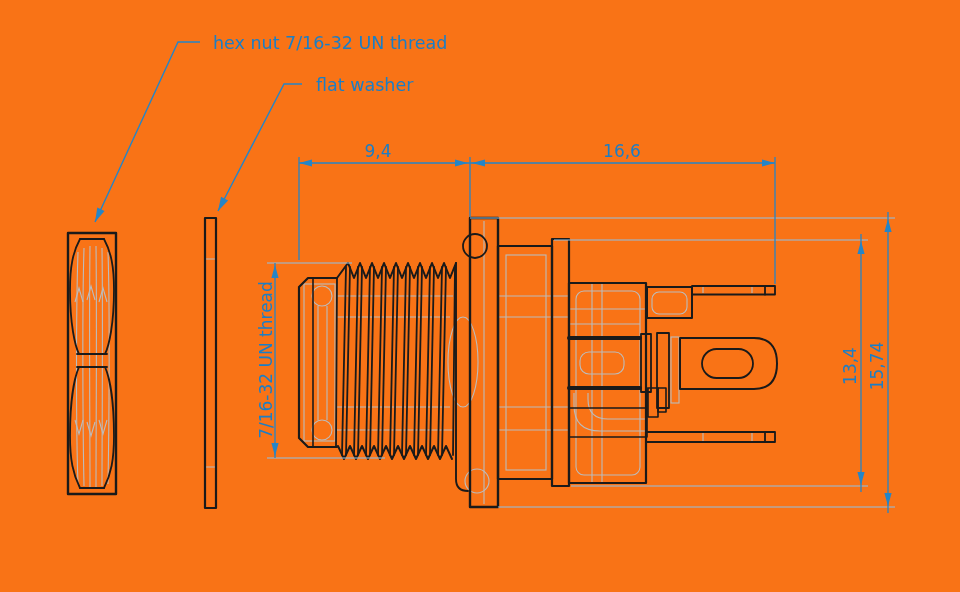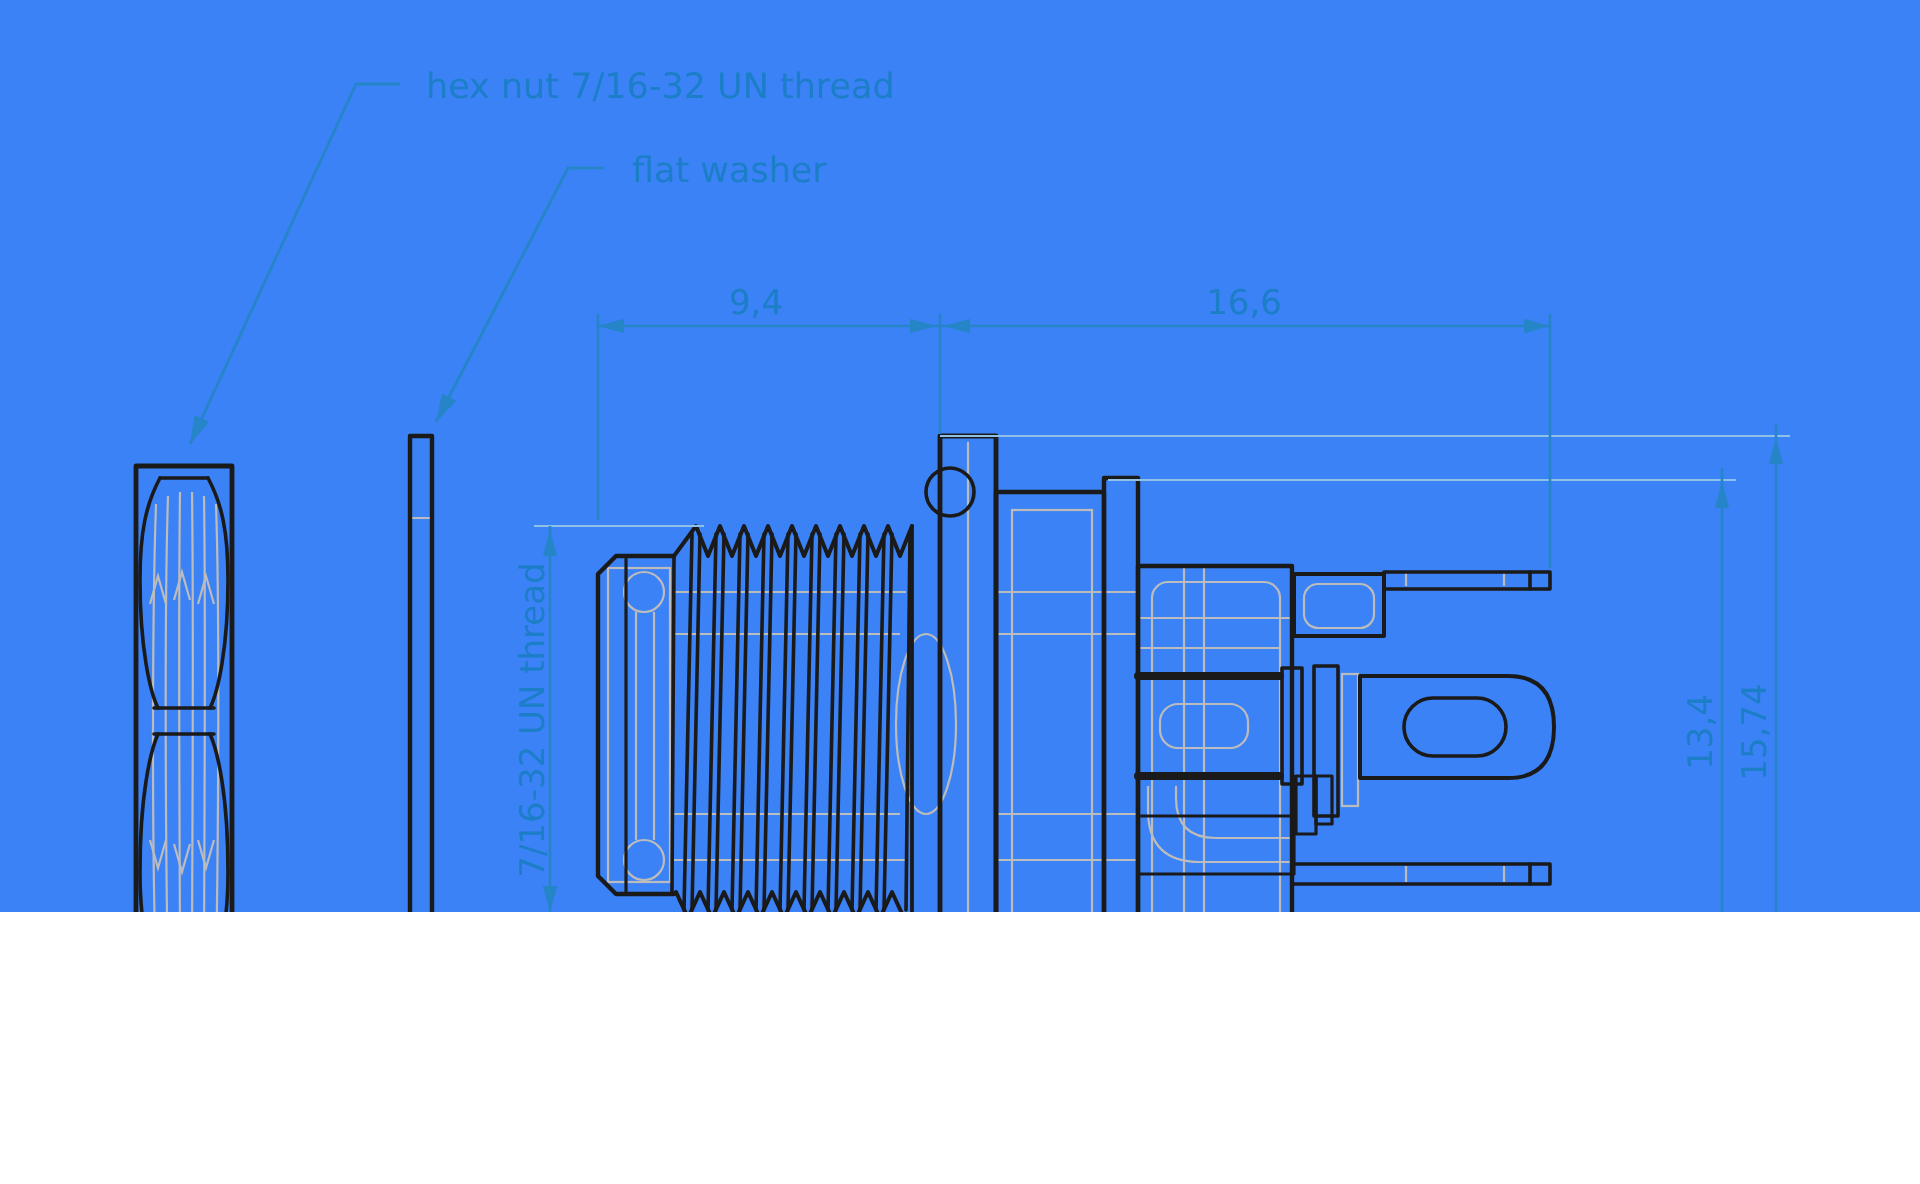--- a/index.html
+++ b/index.html
@@ -1,16 +1,16 @@
 <!DOCTYPE html>
 <html><head>
 <meta charset="utf-8">
 <style>
   html,body{margin:0;padding:0;background:#ffffff;}
-  .page{position:relative;width:960px;height:456px;background:#3b82f6;overflow:hidden;}
+  .page{position:relative;width:960px;height:592px;background:#f97316;overflow:hidden;}
   svg{display:block;}
   .dimtext{font:17px "DejaVu Sans", sans-serif;fill:#1b7ec6;}
   .calltext{font:17.5px "DejaVu Sans", sans-serif;fill:#1b7ec6;}
 </style>
 </head>
 <body>
 
 <div class="page">
 <svg width="960" height="592" viewBox="0 0 960 592">
 

